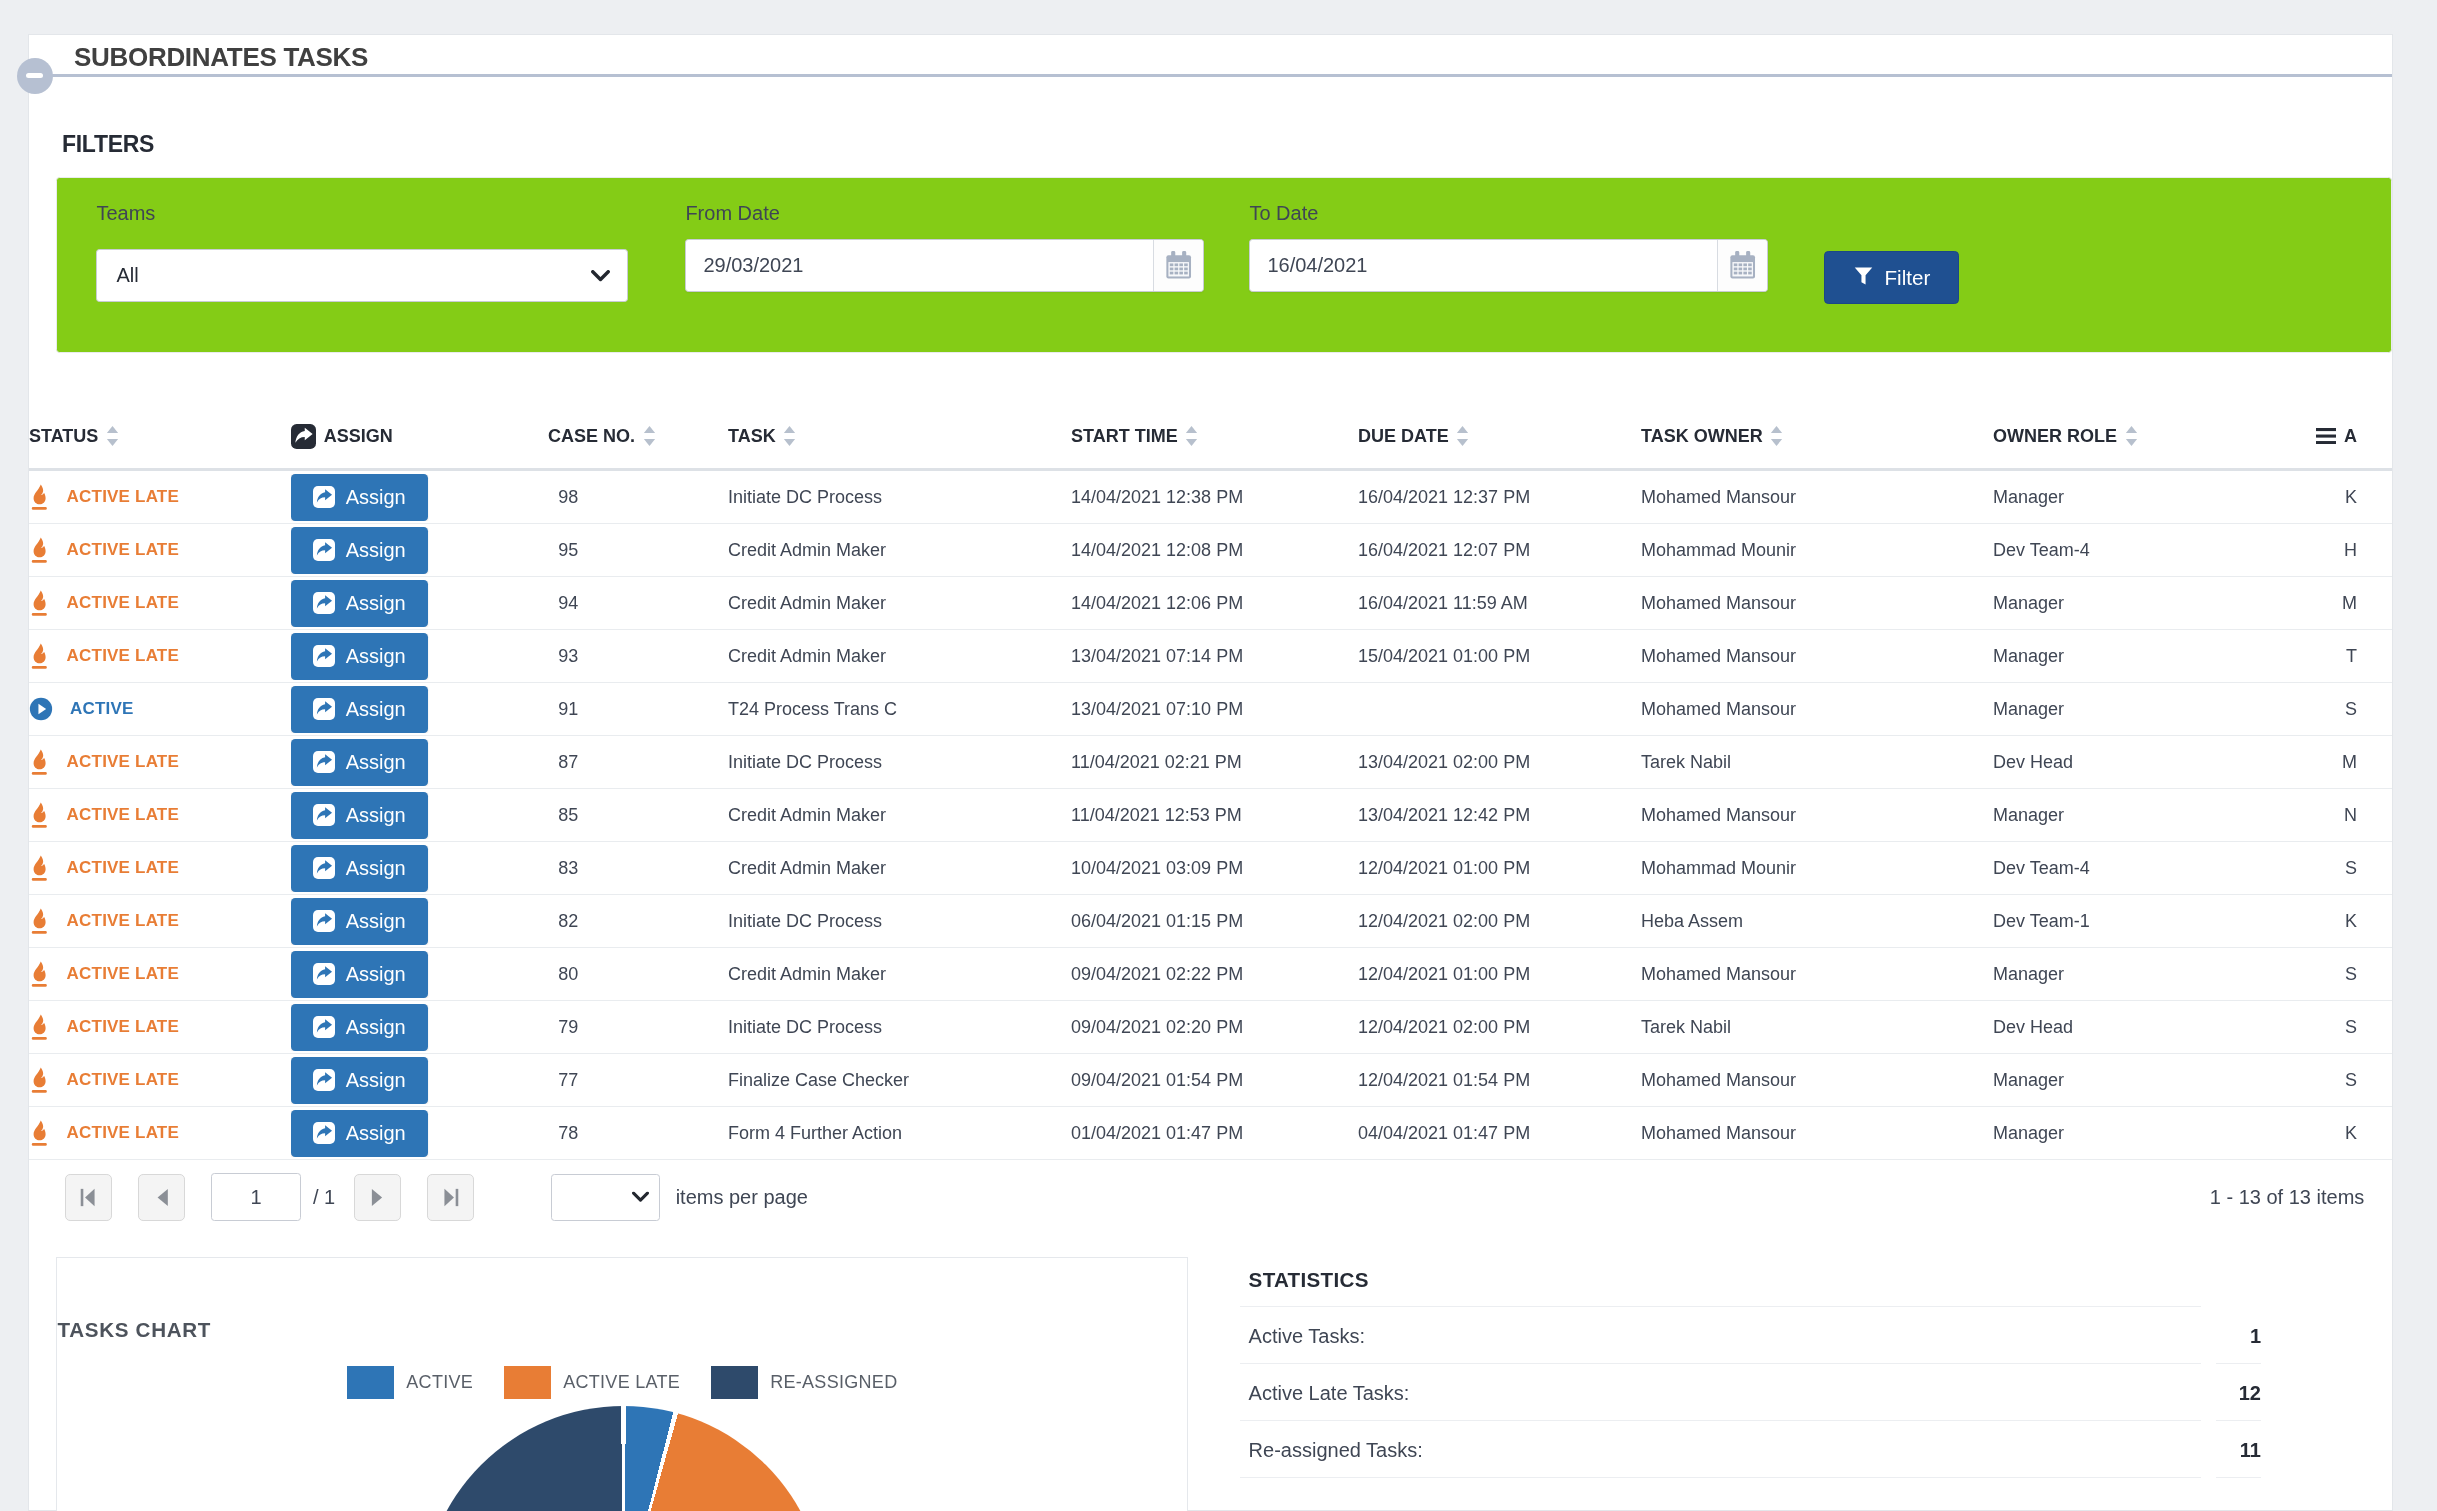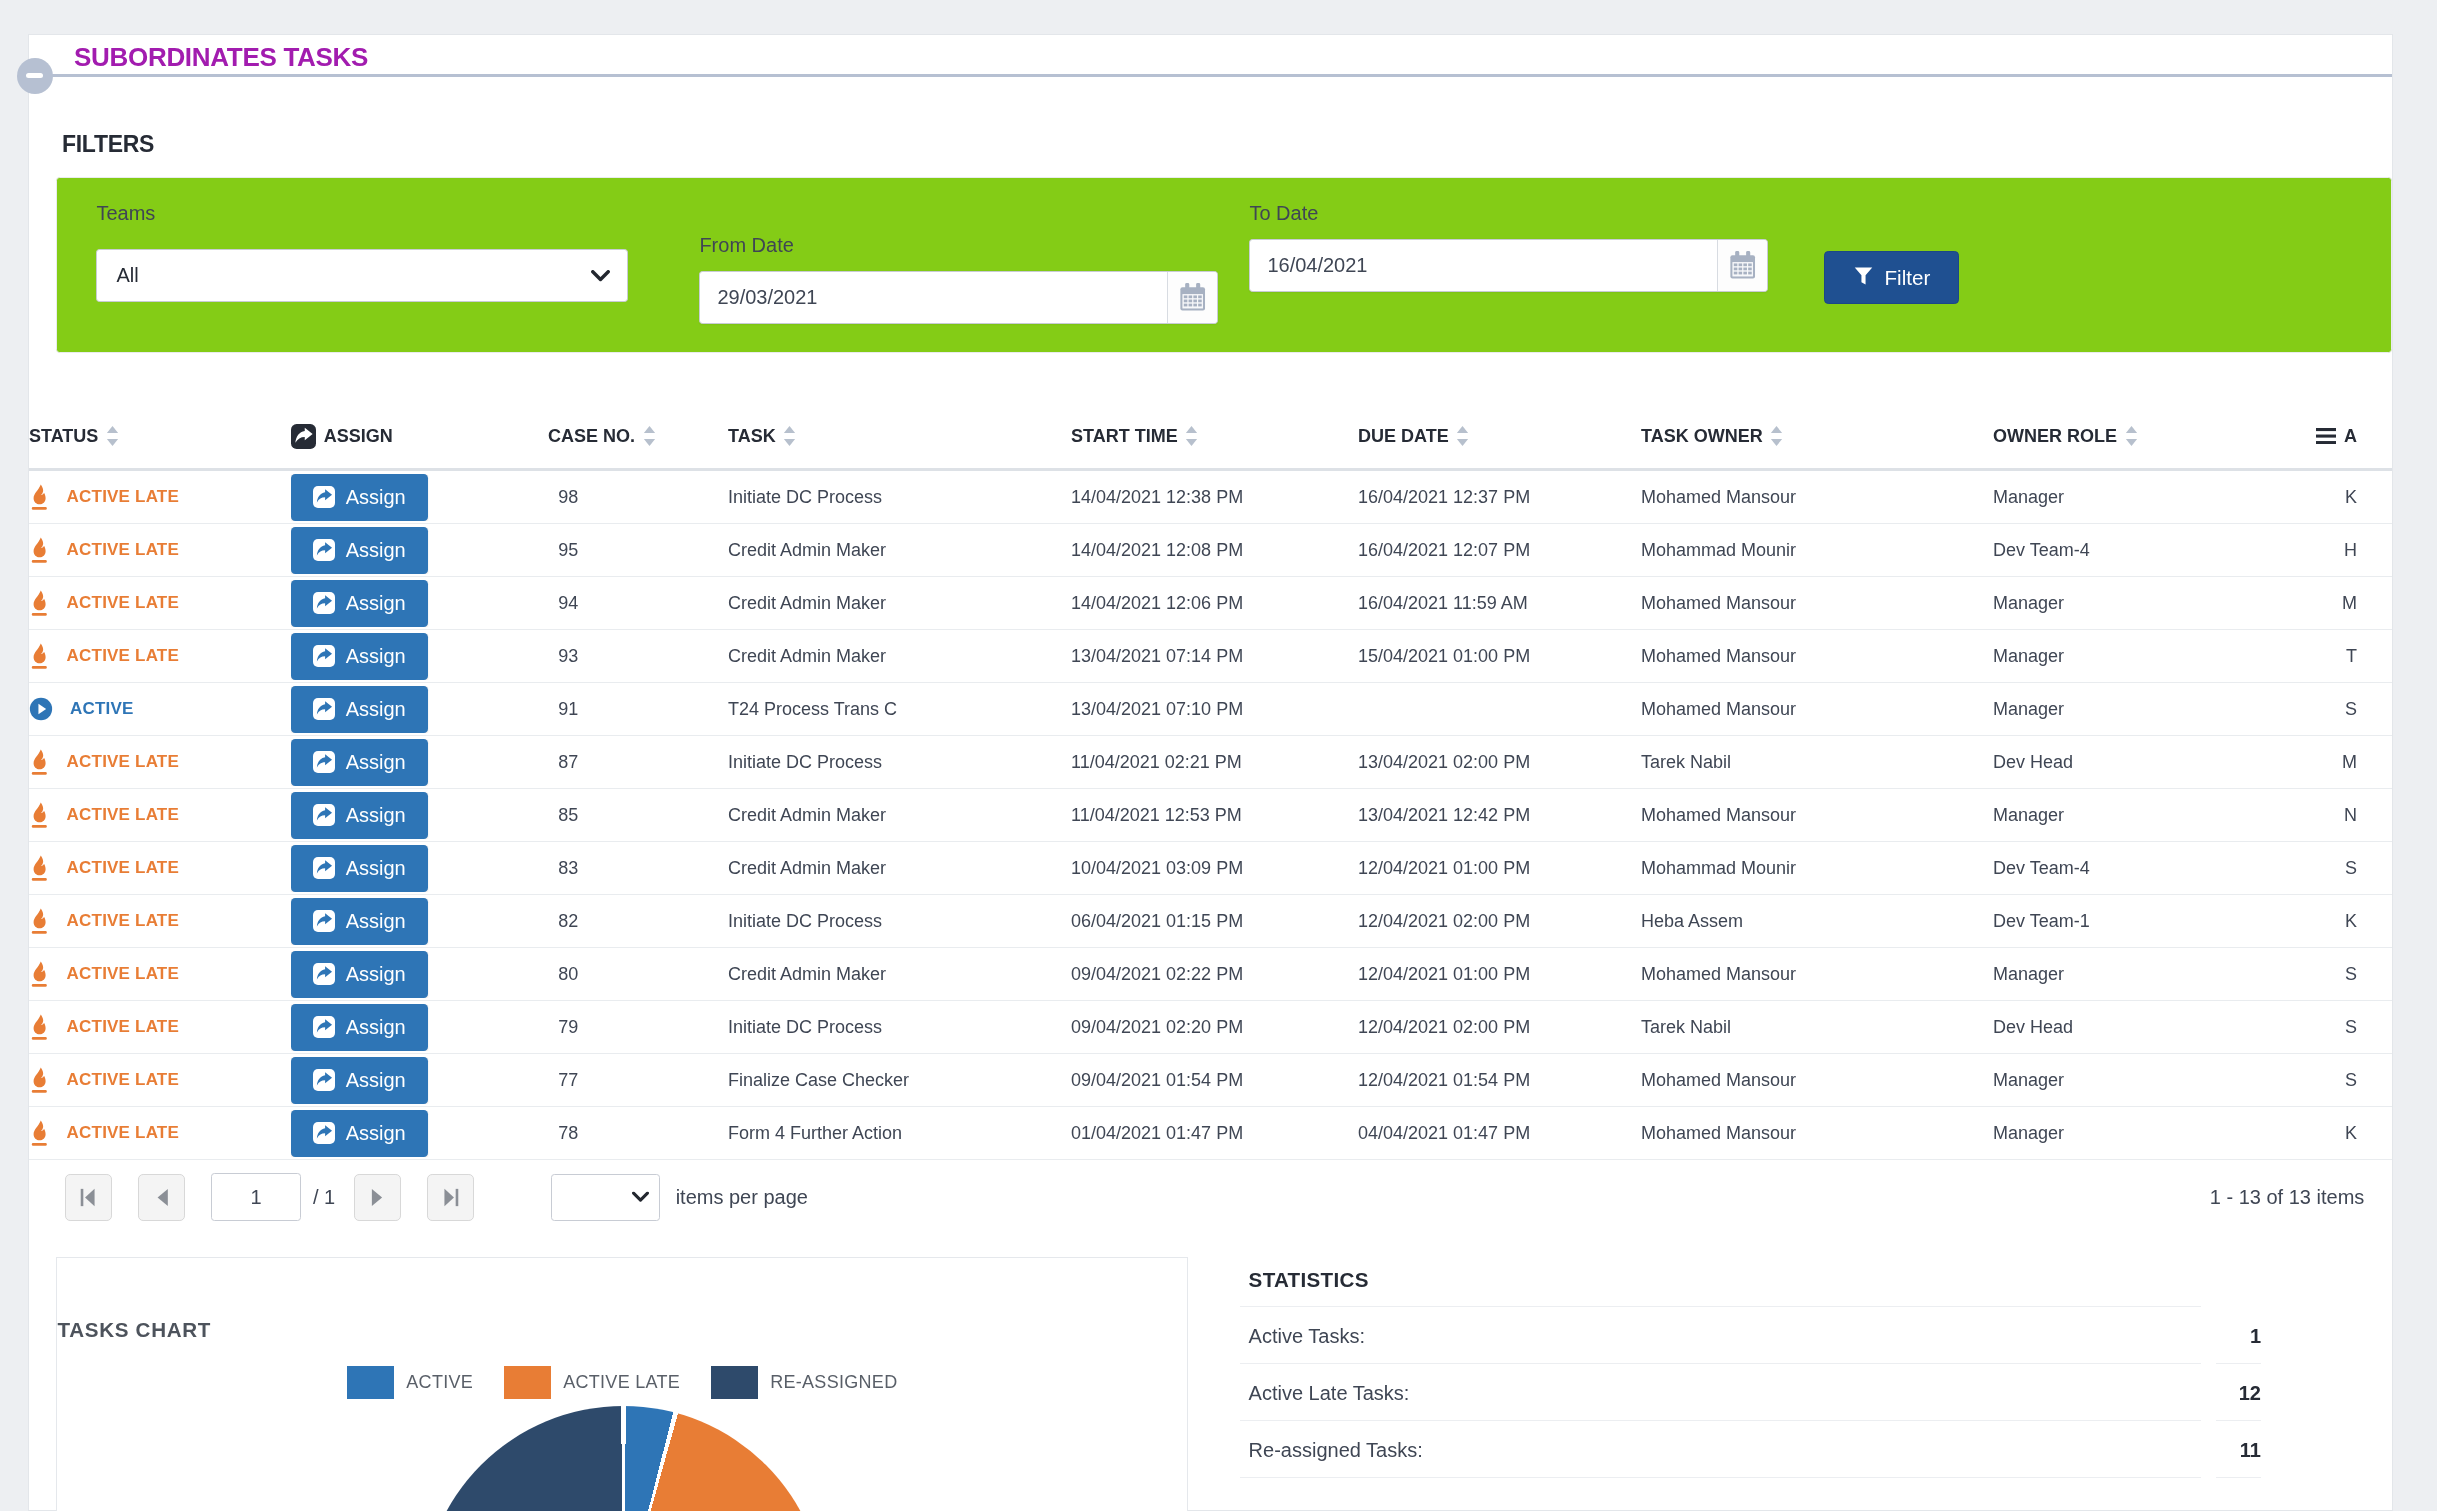--- a/index.html
+++ b/index.html
@@ -9,21 +9,21 @@
     background:#edeff2;font-family:"Liberation Sans",sans-serif;color:#3f4654;
     -webkit-font-smoothing:antialiased;
   }
   .card{
     position:absolute;left:28px;top:34px;width:2365px;height:1477px;
     background:#ffffff;border:0.9px solid #e3e6ea;box-sizing:border-box;
   }
   
   .page-title{
     position:absolute;left:45px;top:6.9px;font-size:26px;font-weight:bold;
-    color:#a21caf;letter-spacing:-0.3px;text-transform:uppercase;
+    color:#404040;letter-spacing:-0.3px;text-transform:uppercase;
   }
   .collapse-line{position:absolute;left:0;right:0;top:39px;height:3.4px;background:#b6c0d2;}
   .collapse-badge{
     position:absolute;left:-12px;top:23px;width:36px;height:36px;border-radius:50%;
     background:#b6c0d2;cursor:pointer;
   }
   .collapse-badge .bar{
     position:absolute;left:9.4px;top:15.4px;width:17px;height:5.1px;border-radius:2.6px;background:#ffffff;
   }
   
@@ -31,21 +31,21 @@
     position:absolute;left:33px;top:96px;font-size:23px;font-weight:bold;
     color:#262b35;letter-spacing:-0.3px;text-transform:uppercase;
   }
   .filter-panel{
     position:absolute;left:27.4px;top:142px;width:2336px;height:176px;box-sizing:border-box;
     background:#84cc16;border:0.9px solid #e9ebee;border-radius:3.4px;
   }
   .fgroup{position:absolute;top:24px;}
   .fgroup label{display:block;font-size:20px;color:#3f4654;margin-bottom:13.7px;}
   .g-teams{left:39px;width:532px;}
-  .g-from{left:642px;width:519px;margin-top:32px;}
+  .g-from{left:628px;width:519px;}
   .g-to{left:1192px;width:519px;}
   .select-wrap{
     position:relative;width:100%;height:53px;background:#fff;border:0.9px solid #c8ccd4;
     border-radius:3.4px;box-sizing:border-box;display:flex;align-items:center;cursor:pointer;margin-top:24px;
   }
   .select-wrap .select-value{font-size:20px;color:#262b35;padding-left:19px;}
   .select-wrap svg.chev{position:absolute;right:17px;top:50%;transform:translateY(-50%);}
   .date-wrap{
     position:relative;width:100%;height:53px;background:#fff;border:0.9px solid #c8ccd4;
     border-radius:3.4px;box-sizing:border-box;display:flex;box-shadow:0 0.9px 1.7px rgba(0,0,0,0.05);

